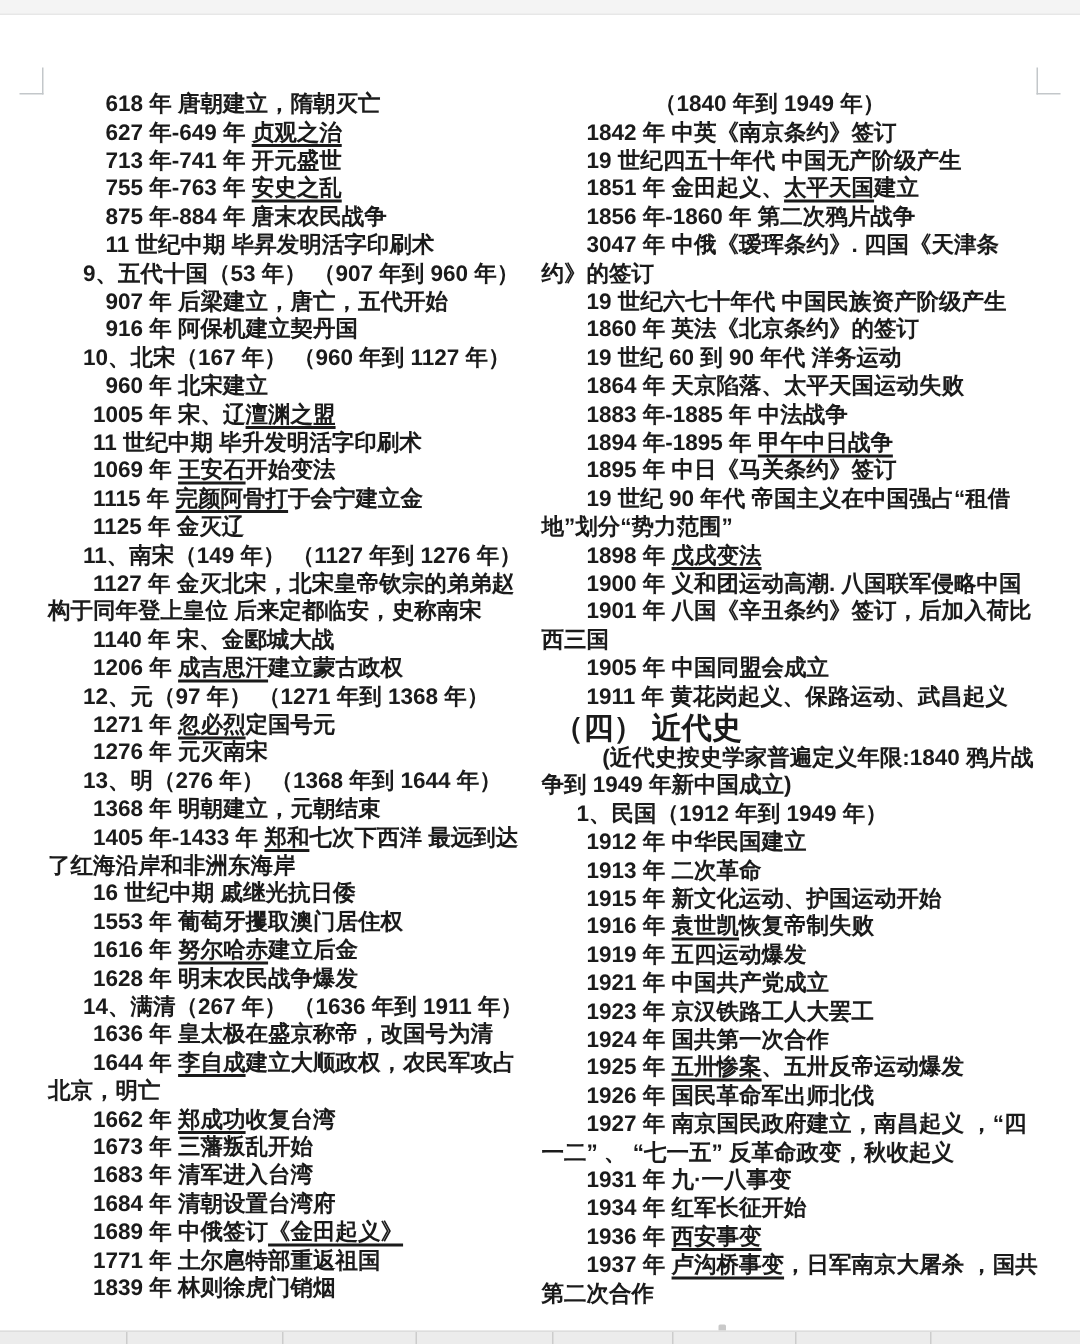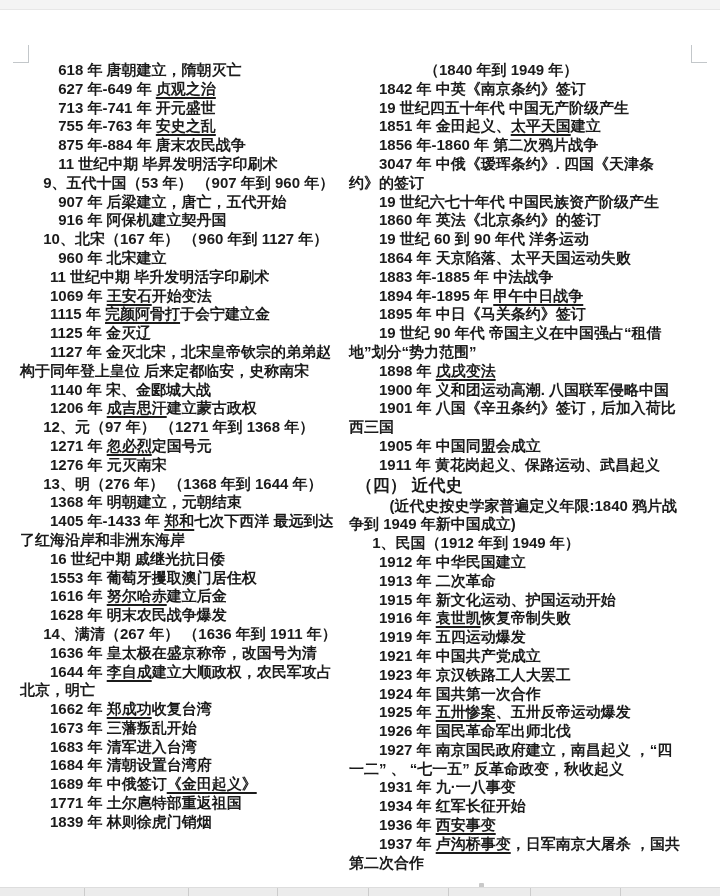--- a/index.html
+++ b/index.html
@@ -9,36 +9,36 @@
     font-family:"Liberation Sans","DejaVu Sans",sans-serif;
   }
   .topbar{
     position:absolute;top:0;left:0;width:720px;height:9px;
     background:#f4f4f4;border-bottom:1px solid #e7e7e7;
   }
   .corner{position:absolute;width:15px;height:17px;top:45px;}
   .corner-left{left:13px;border-right:1px solid #c3c7ca;border-bottom:1px solid #c3c7ca;}
   .corner-right{left:691px;border-left:1px solid #c3c7ca;border-bottom:1px solid #c3c7ca;}
   .doc{
-    position:absolute;top:61px;left:20px;width:662px;
+    position:absolute;top:61px;left:32px;width:662px;
     display:flex;
   }
   .col{color:#1b1b1b;}
   .col-left{width:320px;margin-right:9px;}
   .col-right{width:332px;}
   .col p{
     margin:0;padding:0;
     font-size:15px;line-height:18.8px;font-weight:bold;
     word-break:break-all;
   }
   p.entry{text-indent:2em;}
   p.entry-wide{text-indent:2.55em;}
   p.heading{text-indent:1.55em;}
   p.centered{text-indent:5em;}
-  p.title{font-size:17px;line-height:22px;text-indent:0.4em;}
+  p.title{font-size:20px;line-height:22px;text-indent:0.4em;}
   p.note{text-indent:2.7em;}
   span.u{text-decoration:underline;text-underline-offset:3px;text-decoration-thickness:1.5px;}
   .bottom-strip{
     position:absolute;left:0;bottom:0;width:720px;height:8px;
     background:#ececec;border-top:1px solid #dddddd;
   }
   .bottom-strip .divider{
     position:absolute;top:0;width:1px;height:8px;background:#cccccc;
   }
   .table-handle{
@@ -59,24 +59,26 @@
       <p class="entry-wide"><span>627 年-649 年 </span><span class="u">贞观之治</span></p>
       <p class="entry-wide"><span>713 年-741 年 开元盛世</span></p>
       <p class="entry-wide"><span>755 年-763 年 </span><span class="u">安史之乱</span></p>
       <p class="entry-wide"><span>875 年-884 年 唐末农民战争</span></p>
       <p class="entry-wide"><span>11 世纪中期 毕昇发明活字印刷术</span></p>
       <p class="heading"><span>9、五代十国（53 年） （907 年到 960 年）</span></p>
       <p class="entry-wide"><span>907 年 后梁建立，唐亡，五代开始</span></p>
       <p class="entry-wide"><span>916 年 阿保机建立契丹国</span></p>
       <p class="heading"><span>10、北宋（167 年） （960 年到 1127 年）</span></p>
       <p class="entry-wide"><span>960 年 北宋建立</span></p>
+      <p class="entry"><span>1005 年 宋、辽</span><span class="u">澶渊之盟</span></p>
       <p class="entry"><span>11 世纪中期 毕升发明活字印刷术</span></p>
       <p class="entry"><span>1069 年 </span><span class="u">王安石</span><span>开始变法</span></p>
       <p class="entry"><span>1115 年 </span><span class="u">完颜阿骨打</span><span>于会宁建立金</span></p>
       <p class="entry"><span>1125 年 金灭辽</span></p>
+      <p class="heading"><span>11、南宋（149 年） （1127 年到 1276 年）</span></p>
       <p class="entry"><span>1127 年 金灭北宋，北宋皇帝钦宗的弟弟赵构于同年登上皇位 后来定都临安，史称南宋</span></p>
       <p class="entry"><span>1140 年 宋、金郾城大战</span></p>
       <p class="entry"><span>1206 年 </span><span class="u">成吉思汗</span><span>建立蒙古政权</span></p>
       <p class="heading"><span>12、元（97 年） （1271 年到 1368 年）</span></p>
       <p class="entry"><span>1271 年 </span><span class="u">忽必烈</span><span>定国号元</span></p>
       <p class="entry"><span>1276 年 元灭南宋</span></p>
       <p class="heading"><span>13、明（276 年） （1368 年到 1644 年）</span></p>
       <p class="entry"><span>1368 年 明朝建立，元朝结束</span></p>
       <p class="entry"><span>1405 年-1433 年 </span><span class="u">郑和</span><span>七次下西洋 最远到达了红海沿岸和非洲东海岸</span></p>
       <p class="entry"><span>16 世纪中期 戚继光抗日倭</span></p>

